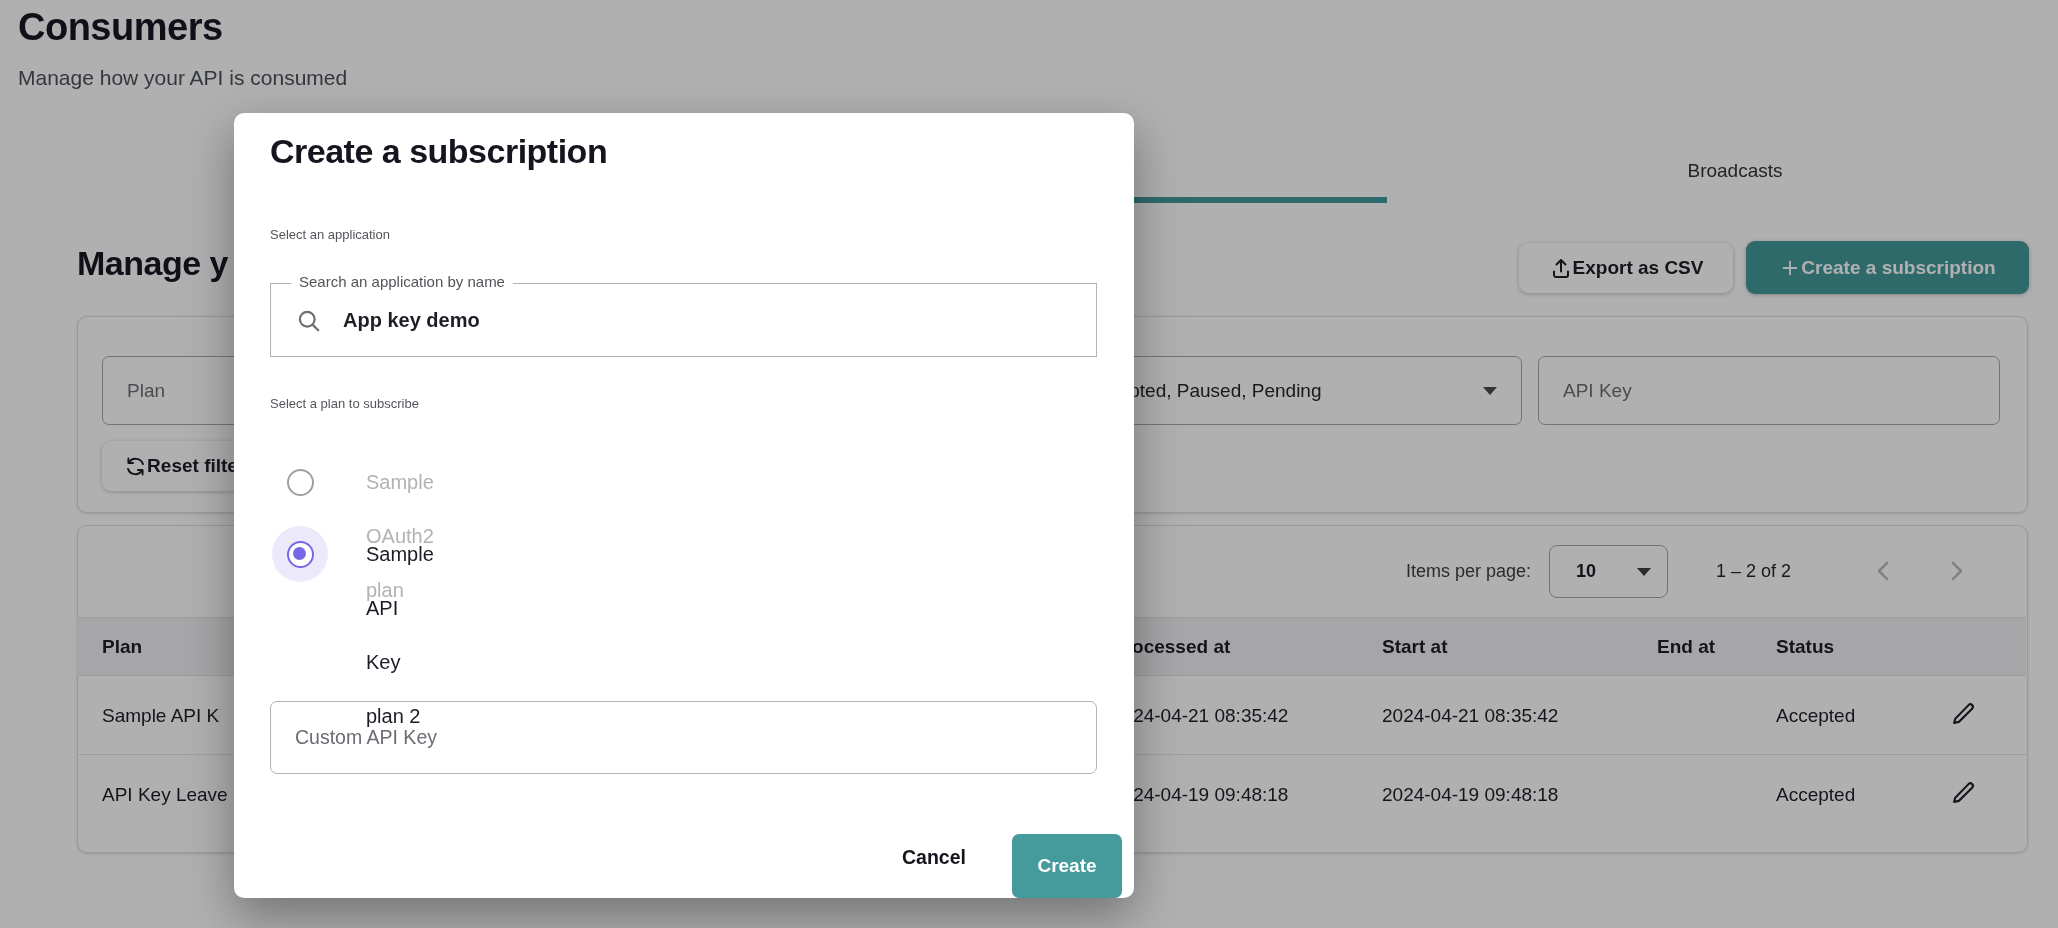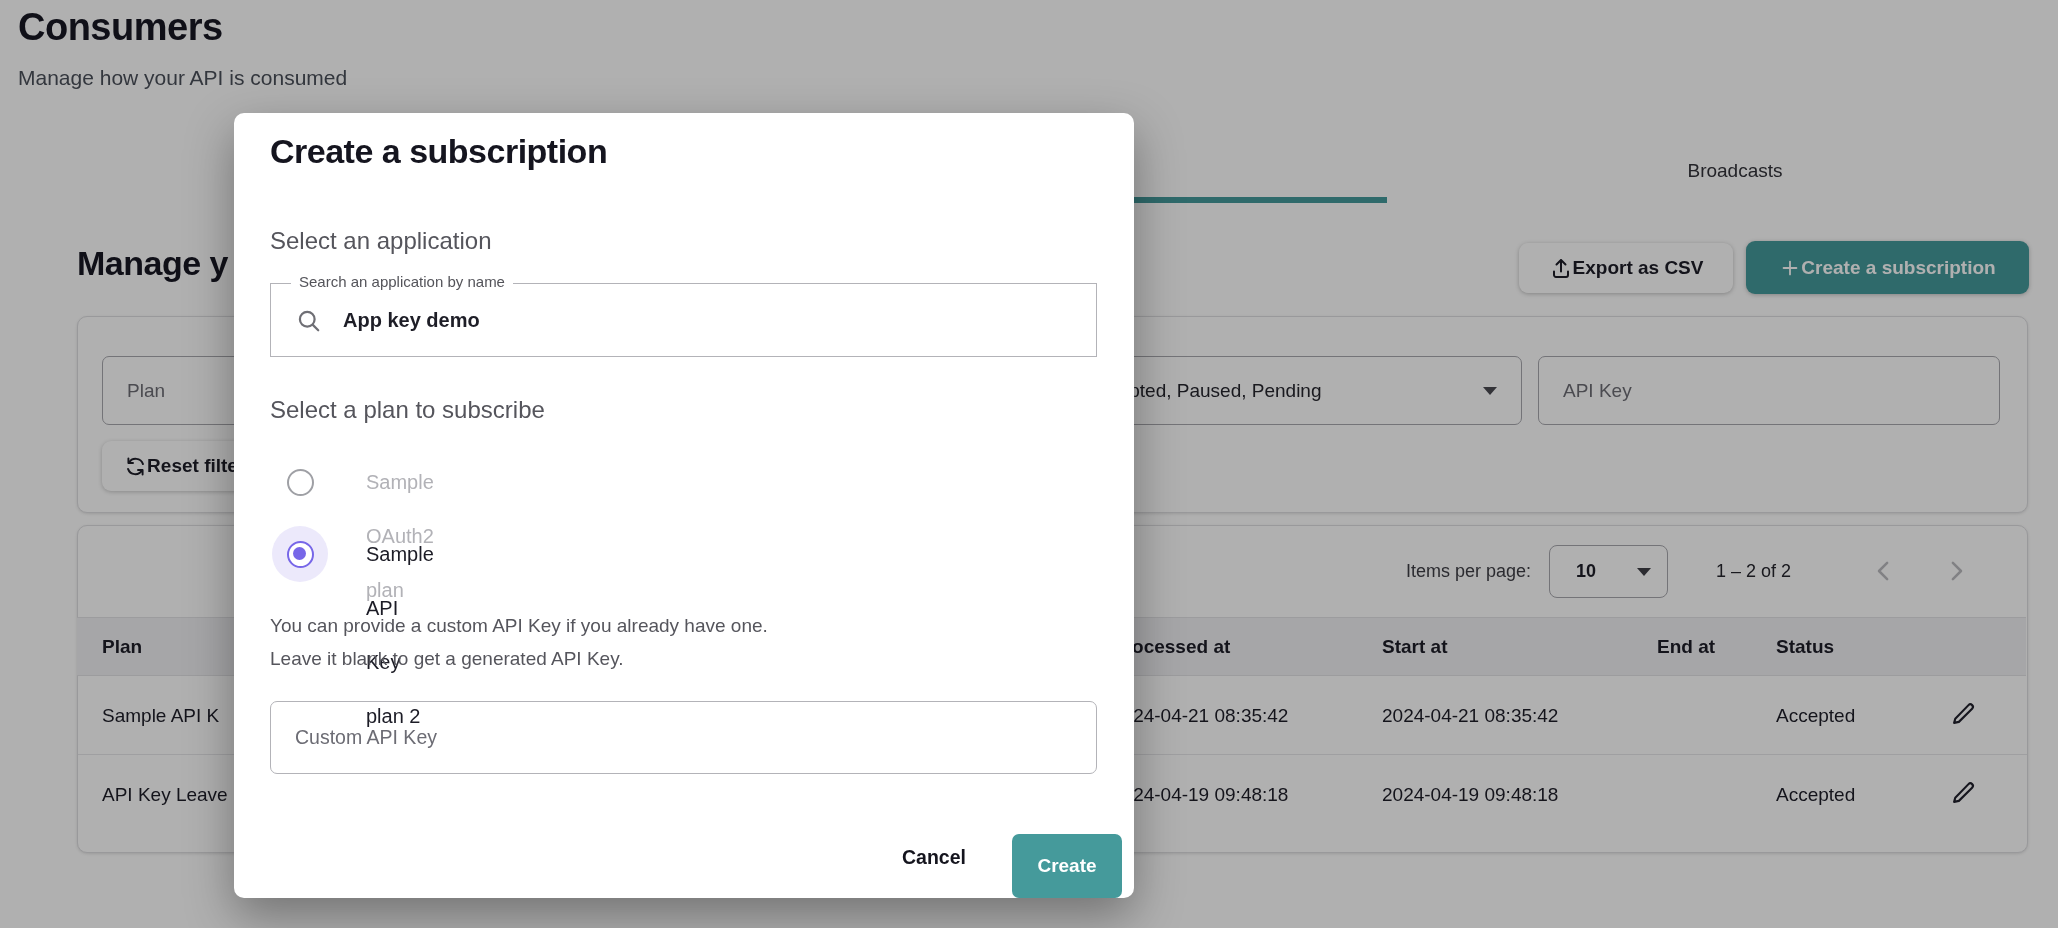--- a/index.html
+++ b/index.html
@@ -65,21 +65,21 @@
   .col-end { left:1657px; } .col-status { left:1776px; }
   .btn-edit { width:38px; height:38px; background:none; border:none; color:#20202c; cursor:pointer;
               left:1944px; position:absolute; }
   .edit1 { top:696px; } .edit2 { top:775px; }
 
   
   .backdrop { left:0; top:0; width:2058px; height:928px; background:rgba(0,0,0,0.31); z-index:10; }
   .dialog { left:234px; top:113px; width:900px; height:785px; background:#fff; border-radius:10px;
             box-shadow:0 18px 48px rgba(0,0,0,.35); z-index:20; }
   .dlg-title { left:36px; top:19px; font-size:34px; font-weight:700; color:#15151f; letter-spacing:-0.5px; }
-  .dlg-section { font-size:24px; color:#55555c; }
+  .dlg-section { font-size:13px; color:#55555c; }
   .dlg-app-label { left:36px; top:114px; }
   .dlg-plan-label { left:36px; top:283px; }
 
   .dlg-search { left:36px; top:170px; width:827px; height:74px; border:1.5px solid #b3b3b8; border-radius:0; }
   .float-label { position:absolute; left:20px; top:-11px; background:#fff; padding:0 8px;
                  font-size:15px; color:#54545a; white-space:nowrap; }
   .search-glyph { position:absolute; left:24px; top:23px; color:#6f6f75; }
   .dlg-search input { position:absolute; left:72px; top:0; width:720px; height:100%; border:none; outline:none;
                       background:transparent; font-family:inherit; font-size:20px; font-weight:600; color:#1e1e27; }
 
@@ -240,24 +240,20 @@
     <span class="ring ring-off"></span>
     <span class="radio-label lbl-disabled">Sample OAuth2 plan</span>
   </div>
 
   <div class="radio-row" style="top:414px;">
     <span class="radio-halo"></span>
     <span class="ring ring-on"></span>
     <span class="radio-label lbl-active">Sample API Key plan 2</span>
   </div>
 
-  <div class="abs dlg-help">
-    <div>You can provide a custom API Key if you already have one.</div>
-    <div>Leave it blank to get a generated API Key.</div>
-  </div>
 
   <div class="abs dlg-custom">
     <input type="text" placeholder="Custom API Key" style="">
   </div>
 
   <button class="abs btn btn-cancel">Cancel</button>
   <button class="abs btn btn-create">Create</button>
 </div>
 
 </body></html>

